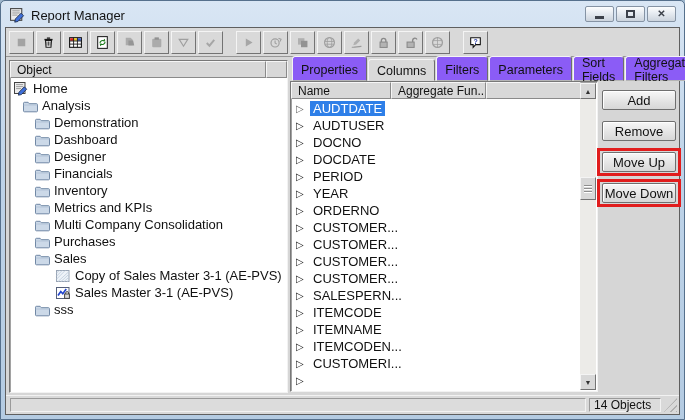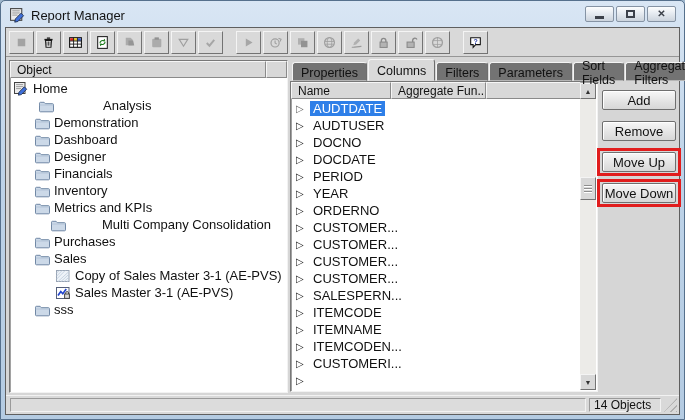--- a/index.html
+++ b/index.html
@@ -39,21 +39,21 @@
   .tree-header{display:flex;height:17px;}
   .hseg{background:#d8d8d8;border:1px solid;border-color:#f6f6f6 #8a8a8a #8a8a8a #f6f6f6;font-size:12px;padding:1px 6px 0;color:#111;white-space:nowrap;overflow:hidden;}
   .hseg.grow{flex:1;}
   .hseg.mini{width:21px;padding:0;}
   .tree-body{padding-top:2px;}
   .trow{display:flex;align-items:center;height:17px;font-size:13px;color:#111;white-space:nowrap;}
   .trow .ticn{margin-right:4px;display:flex;flex:0 0 auto;}
 
   
   .tabs{position:absolute;left:286px;top:2px;height:22px;display:flex;align-items:flex-end;z-index:2;}
-  .tab{height:19px;padding:2px 8px 0;font-size:12.5px;color:#111;background:#737373;
+  .tab{height:25px;padding:2px 8px 0;font-size:12.5px;color:#111;background:#8b5cf6;
     border:1px solid;border-color:#f4f4f4 #6d6d6d #b5b5b5 #f4f4f4;border-radius:3px 3px 0 0;margin-right:1px;display:flex;align-items:center;}
   .tab.active{height:22px;background:#d9d9d9;border-bottom-color:#d9d9d9;}
 
   
   .list-panel{position:absolute;left:284px;top:24px;width:308px;height:311px;overflow:hidden;}
   .list-headers{display:flex;height:17px;margin-right:16px;}
   .list-body{position:absolute;left:1px;top:18px;right:17px;bottom:1px;overflow:hidden;}
   .lrow{height:17px;display:flex;align-items:center;font-size:13px;color:#111;white-space:nowrap;}
   .lexp{width:14px;margin-left:4px;font-size:10px;color:#222;line-height:1;}
   .lexp.dotted{color:#666;}
@@ -264,21 +264,21 @@
             <div class="trow" style="padding-left: 3px;">
               <span class="ticn">
                 <svg viewBox="0 0 15 15" width="16" height="15">
                   <rect x="1" y="1.5" width="10.5" height="11" fill="#ececec" stroke="#444"></rect>
                   <path d="M2.6 3.6h7M2.6 5.6h7M2.6 7.6h5" stroke="#8a8a8a" stroke-width=".8" fill="none"></path>
                   <path d="M5.5 11.2L10.8 5.8l2.4 2.4-5.3 5.4-3 .6z" fill="#3f6fd8" stroke="#1b2b4a" stroke-width=".8"></path>
                 </svg>
               </span>
               <span>Home</span>
             </div>
-            <div class="trow" style="padding-left: 28px; gap: 45px;">
+            <div class="trow" style="padding-left: 12px;">
               <span class="ticn">
                 <svg viewBox="0 0 16 14" width="16" height="14">
                   <path d="M1.5 4.2c0-.5.4-.9.9-.9h3.7l1.2 1.4h7.3c.5 0 .9.4.9.9v6.3c0 .5-.4.9-.9.9H2.4c-.5 0-.9-.4-.9-.9z" fill="#ccd9e8" stroke="#7188a5"></path>
                   <path d="M1.5 6h14" stroke="#aebfd4" stroke-width=".8"></path>
                 </svg>
               </span>
               <span>Analysis</span>
             </div>
             <div class="trow" style="padding-left: 24px;">
               <span class="ticn">
@@ -327,21 +327,21 @@
             </div>
             <div class="trow" style="padding-left: 24px;">
               <span class="ticn">
                 <svg viewBox="0 0 16 14" width="16" height="14">
                   <path d="M1.5 4.2c0-.5.4-.9.9-.9h3.7l1.2 1.4h7.3c.5 0 .9.4.9.9v6.3c0 .5-.4.9-.9.9H2.4c-.5 0-.9-.4-.9-.9z" fill="#ccd9e8" stroke="#7188a5"></path>
                   <path d="M1.5 6h14" stroke="#aebfd4" stroke-width=".8"></path>
                 </svg>
               </span>
               <span>Metrics and KPIs</span>
             </div>
-            <div class="trow" style="padding-left: 40px; gap: 32px;">
+            <div class="trow" style="padding-left: 24px;">
               <span class="ticn">
                 <svg viewBox="0 0 16 14" width="16" height="14">
                   <path d="M1.5 4.2c0-.5.4-.9.9-.9h3.7l1.2 1.4h7.3c.5 0 .9.4.9.9v6.3c0 .5-.4.9-.9.9H2.4c-.5 0-.9-.4-.9-.9z" fill="#ccd9e8" stroke="#7188a5"></path>
                   <path d="M1.5 6h14" stroke="#aebfd4" stroke-width=".8"></path>
                 </svg>
               </span>
               <span>Multi Company Consolidation</span>
             </div>
             <div class="trow" style="padding-left: 24px;">
               <span class="ticn">

